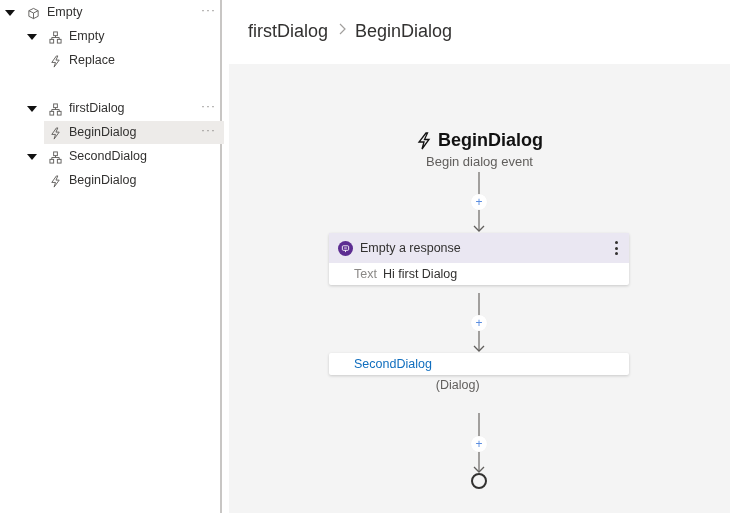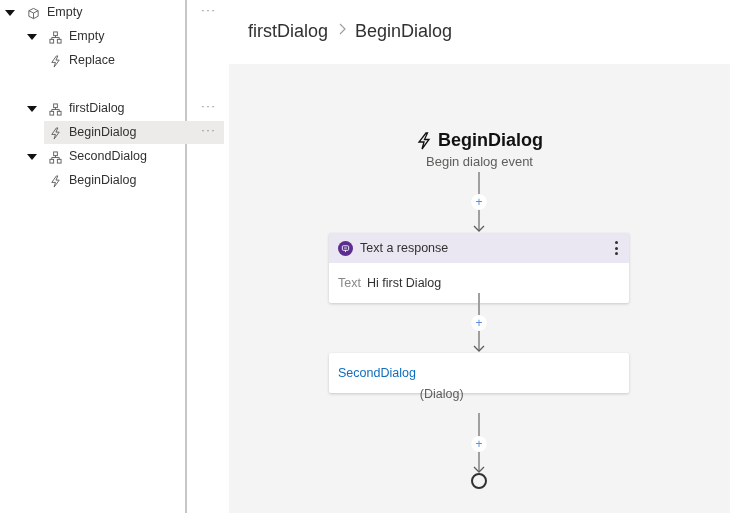--- a/index.html
+++ b/index.html
@@ -1,19 +1,19 @@
 <!DOCTYPE html>
 <html><head>
   <meta charset="utf-8">
   <style>
     * { box-sizing: border-box; margin: 0; padding: 0; }
     html, body { width: 730px; height: 513px; overflow: hidden; background: #ffffff; }
     body { font-family: "Liberation Sans", "DejaVu Sans", sans-serif; color: #323130; position: relative; }
 
-    .sidebar { position: absolute; left: 0; top: 0; width: 187px; height: 513px; background: #ffffff; border-right: 2px solid #c8c6c4; }
+    .sidebar { position: absolute; left: 0; top: 0; width: 222px; height: 513px; background: #ffffff; border-right: 2px solid #c8c6c4; }
     .tree-row { position: absolute; left: 0; width: 224px; height: 23px; display: flex; align-items: center; font-size: 12.5px; color: #323130; }
     .tree-row.selected { background: #edebe9; }
     .caret { position: absolute; width: 0; height: 0; border-left: 5px solid transparent; border-right: 5px solid transparent; border-top: 6px solid #111; }
     .ico { position: absolute; width: 14px; height: 14px; display: flex; align-items: center; justify-content: center; }
     .ico svg { width: 13px; height: 13px; }
     .label { position: absolute; white-space: nowrap; }
     .more { position: absolute; right: 8px; top: 5px; font-size: 12px; letter-spacing: 1px; color: #8a8886; line-height: 8px; }
 
     .header { position: absolute; left: 227px; top: 0; width: 503px; height: 64px; background: #fff; }
     .crumb { position: absolute; top: 21px; font-size: 18px; color: #323130; white-space: nowrap; }
@@ -26,21 +26,21 @@
     .event-sub { position: absolute; left: 0; width: 100%; top: 154px; text-align: center; font-size: 13px; color: #605e5c; }
 
     .vline { position: absolute; left: 478px; width: 2px; background: #a19f9d; }
     .plus { position: absolute; width: 16px; height: 16px; border-radius: 50%; background: #fff; left: 471px; display: flex; align-items: center; justify-content: center; color: #5a8de0; font-size: 12px; line-height: 12px; box-shadow: 0 0 1px rgba(0,0,0,0.05); }
     .arrow { position: absolute; left: 473px; width: 12px; height: 8px; }
 
     .card { position: absolute; left: 329px; width: 300px; background: #fff; box-shadow: 0 1px 3px rgba(0,0,0,0.18); border-radius: 2px; }
     .card-head { height: 30px; display: flex; align-items: center; font-size: 12.5px; color: #323130; position: relative; padding-left: 9px; }
     .card-head.purple { background: #eae7f2; }
     .card-head.grey { background: #d9d9d9; }
-    .card-body { height: 40px; display: flex; align-items: center; font-size: 12.5px; padding-left: 9px; }
+    .card-body { height: 22px; display: flex; align-items: center; font-size: 12.5px; padding-left: 25px; }
     .kebab { position: absolute; right: 11px; top: 8px; width: 3px; height: 14px; display: flex; flex-direction: column; justify-content: space-between; }
     .kebab i { width: 3px; height: 3px; background: #323130; border-radius: 50%; display: block; }
     .bot-ico { width: 15px; height: 15px; border-radius: 50%; background: #5c2d91; margin-right: 7px; display: flex; align-items: center; justify-content: center; }
     .muted { color: #8a8886; margin-right: 6px; }
     .link { color: #106ebe; margin-right: 4px; }
     .type { color: #605e5c; margin-top: 42px; }
 
     .end-circle { position: absolute; left: 471px; top: 473px; width: 16px; height: 16px; border: 2px solid #323130; border-radius: 50%; }
   </style>
 </head>
@@ -154,21 +154,21 @@
   </svg>
 
 <div class="card" style="top:233px">
   <div class="card-head purple">
     <span class="bot-ico">
       <svg viewBox="0 0 10 10" width="9" height="9">
           <rect x="1.5" y="2" width="7" height="5" rx="1" fill="none" stroke="#fff" stroke-width="1"></rect>
           <path d="M5 7 V9 M3.5 4.5 H6.5" stroke="#fff" stroke-width="1"></path>
         </svg>
     </span>
-    <span>Text a response</span>
+    <span>Empty a response</span>
     <span class="kebab">
         <i></i>
         <i></i>
         <i></i>
       </span>
   </div>
   <div class="card-body">
     <span class="muted">Text</span>
     <span>Hi first Dialog</span>
   </div>

